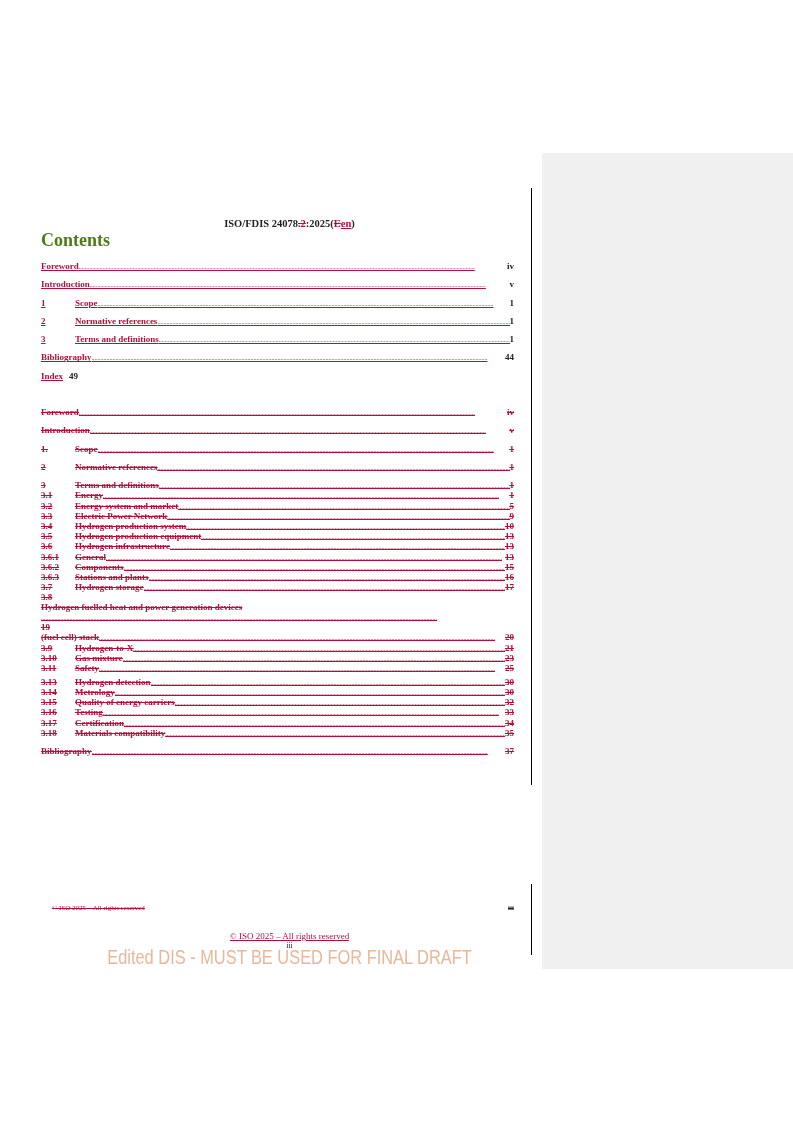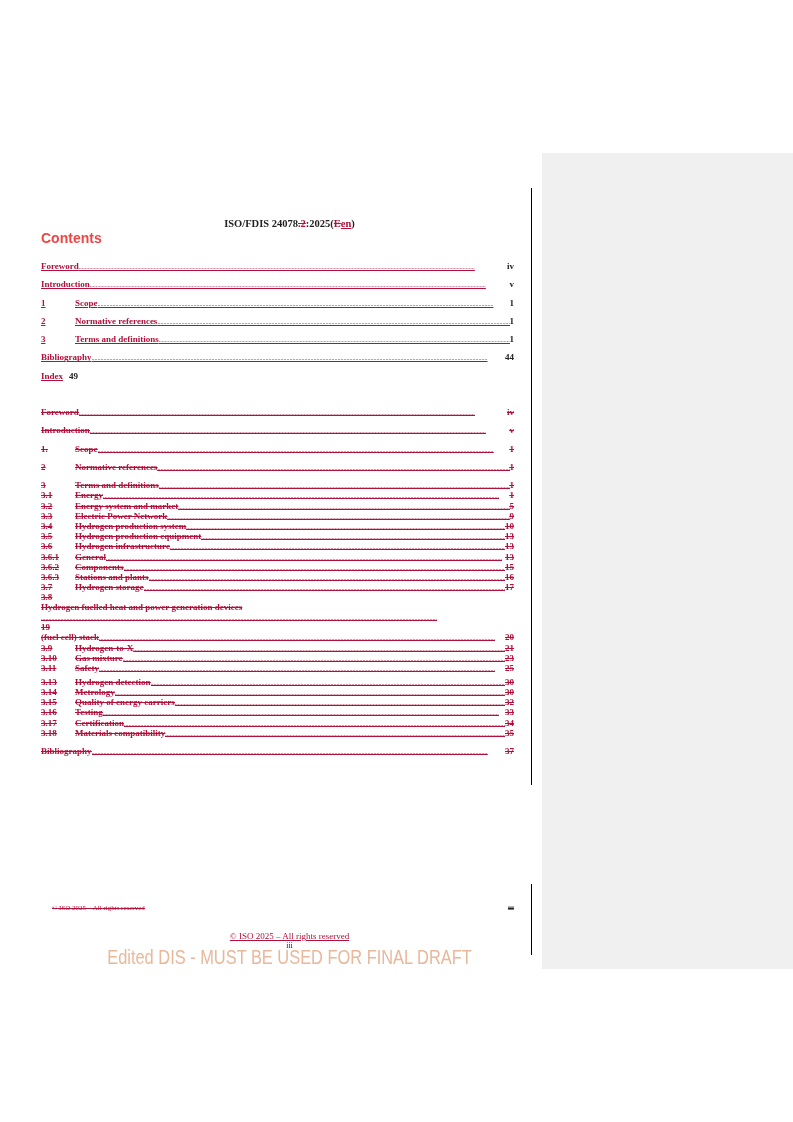--- a/index.html
+++ b/index.html
@@ -4,22 +4,22 @@
 <style>
   html, body { margin:0; padding:0; }
   body { width:793px; height:1122px; background:#ffffff; position:relative; overflow:hidden;
          font-family:"DejaVu Serif", serif; color:#222; }
   .comment-pane { position:absolute; left:542px; top:153px; width:251px; height:816px; background:#f0f0f0; }
   .vbar { position:absolute; left:531px; width:1px; background:#000; }
   .header { position:absolute; left:0; width:579px; top:190px; text-align:center;
             font-family:"Liberation Serif", serif; font-weight:bold; font-size:10.5px; color:#222;margin-top:28px; }
   .del { color:#b0103a; text-decoration:line-through; }
   .ins { color:#b0103a; text-decoration:underline; }
-  .contents-title { position:absolute; left:41px; top:230px; font-family:Liberation Sans, sans-serif;
-                    font-weight:bold; font-size:14px; color:#ef4444; }
+  .contents-title { position:absolute; left:41px; top:230px; font-family:Liberation Serif, serif;
+                    font-weight:bold; font-size:18px; color:#4d7c0f; }
   .toc { position:absolute; left:41px; width:473px; font-family:"Liberation Serif", serif;
          font-weight:bold; font-size:9px; }
   .row { position:relative; display:flex; align-items:baseline; white-space:nowrap; }
   .row .num { width:34px; flex:none; }
   .row .label { flex:none; }
   .row .dots { flex:1 1 auto; overflow:hidden; font-weight:normal; letter-spacing:0; }
   .row .dots::after { content:"........................................................................................................................................................................................................................................................................"; font-size:6px; }
   .row .pg { flex:none; }
   .new .num, .new .label, .new .dots { color:#b0103a; text-decoration:underline; }
   .new .pg { color:#222; }

